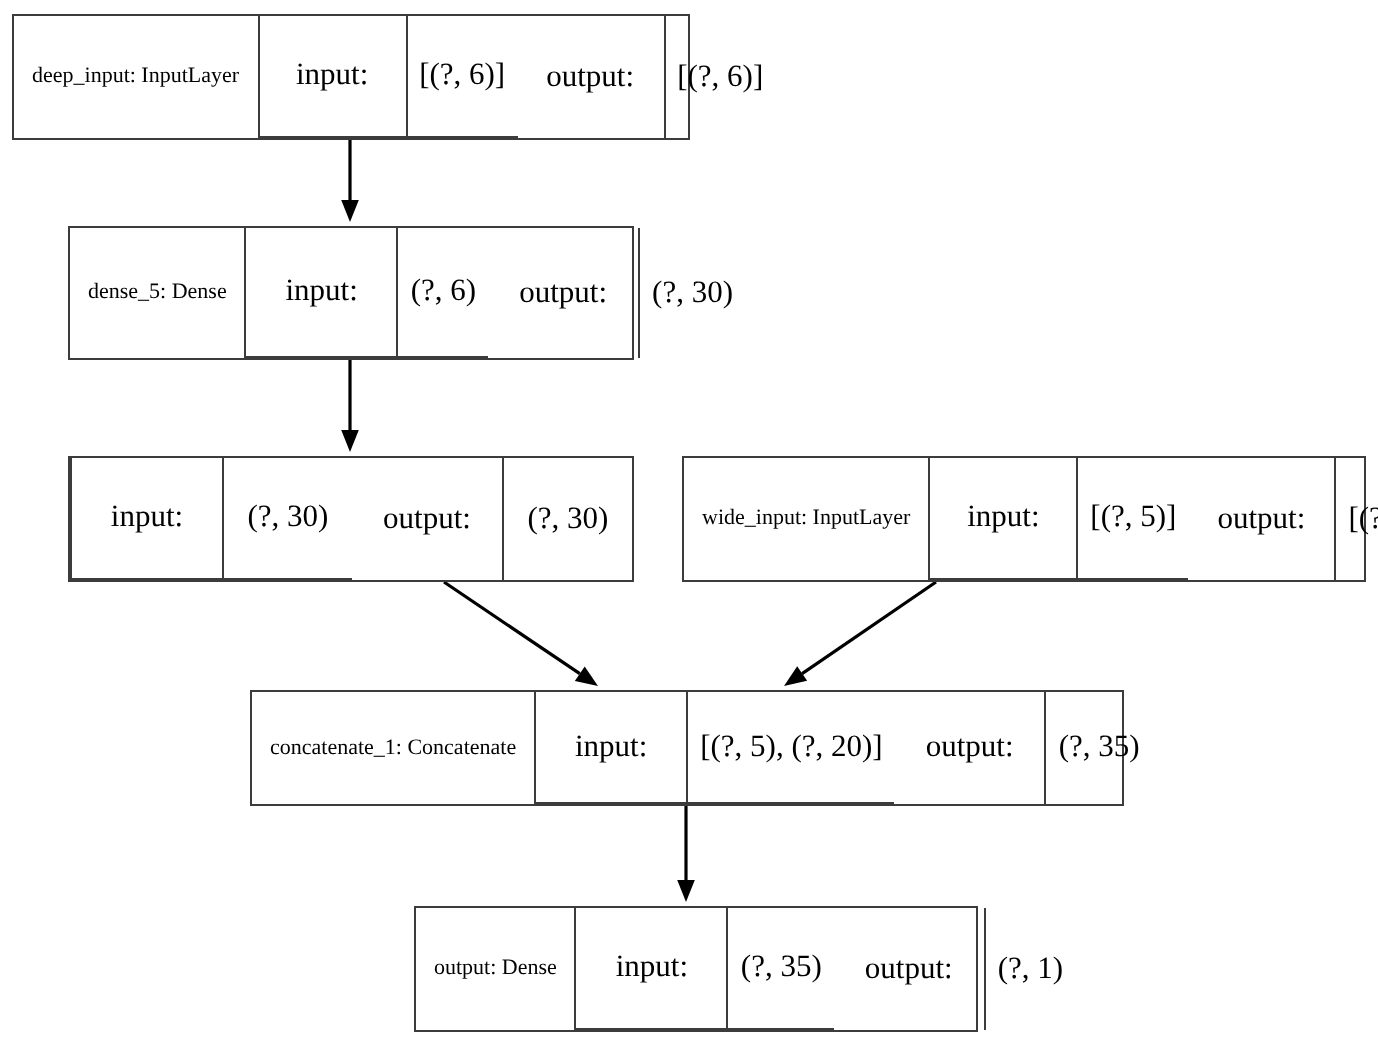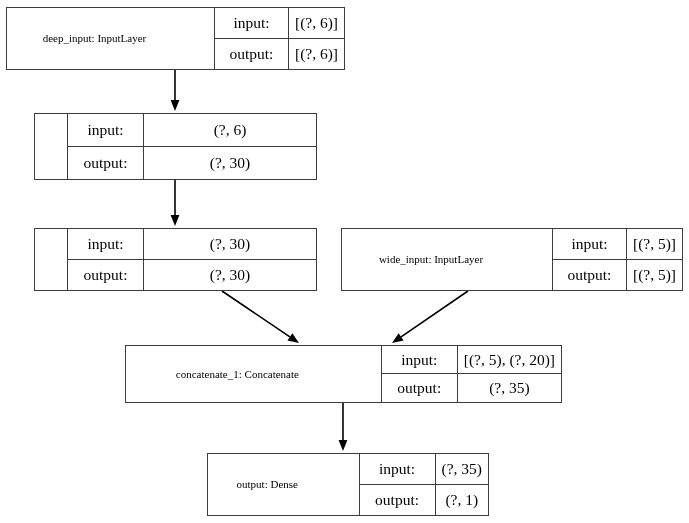--- a/index.html
+++ b/index.html
@@ -40,25 +40,23 @@
     align-items: center;
     justify-content: center;
     box-sizing: border-box;
     padding: 0 9px;
     font-size: 11px;
     white-space: nowrap;
     line-height: 1.1;
   }
   .io-block {
     display: flex;
-    flex-direction: column;
     box-sizing: border-box;
     border-left: 1px solid #3c3c3c;
     flex: 1 1 auto;
-    margin-left: 32px;
   }
   .io-row {
     display: flex;
     flex-direction: row;
     flex: 1 1 50%;
     box-sizing: border-box;
   }
   .io-row.top {
     border-bottom: 1px solid #3c3c3c;
   }
@@ -116,20 +114,21 @@
           <div class="io-label" style="width: 73px;">input:</div>
           <div class="io-value">[(?, 6)]</div>
         </div>
         <div class="io-row bottom">
           <div class="io-label" style="width: 73px;">output:</div>
           <div class="io-value">[(?, 6)]</div>
         </div>
       </div>
     </div>
     <div class="node" style="left: 34px; top: 113px; width: 283px; height: 67px;">
+      <div class="node-name" style="width: 138px;">dense_5: Dense</div>
       <div class="io-block">
         <div class="io-row top">
           <div class="io-label" style="width: 75px;">input:</div>
           <div class="io-value">(?, 6)</div>
         </div>
         <div class="io-row bottom">
           <div class="io-label" style="width: 75px;">output:</div>
           <div class="io-value">(?, 30)</div>
         </div>
       </div>

